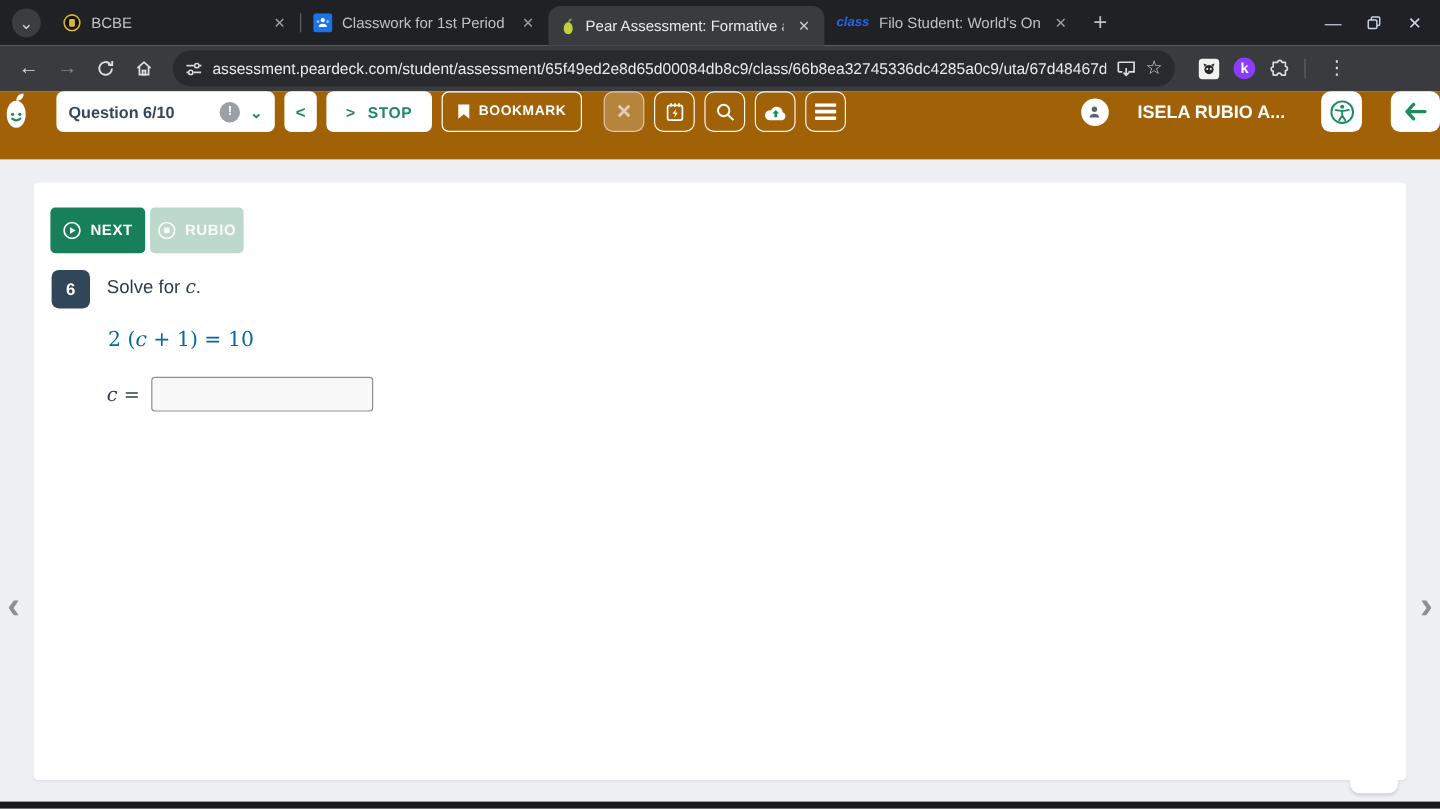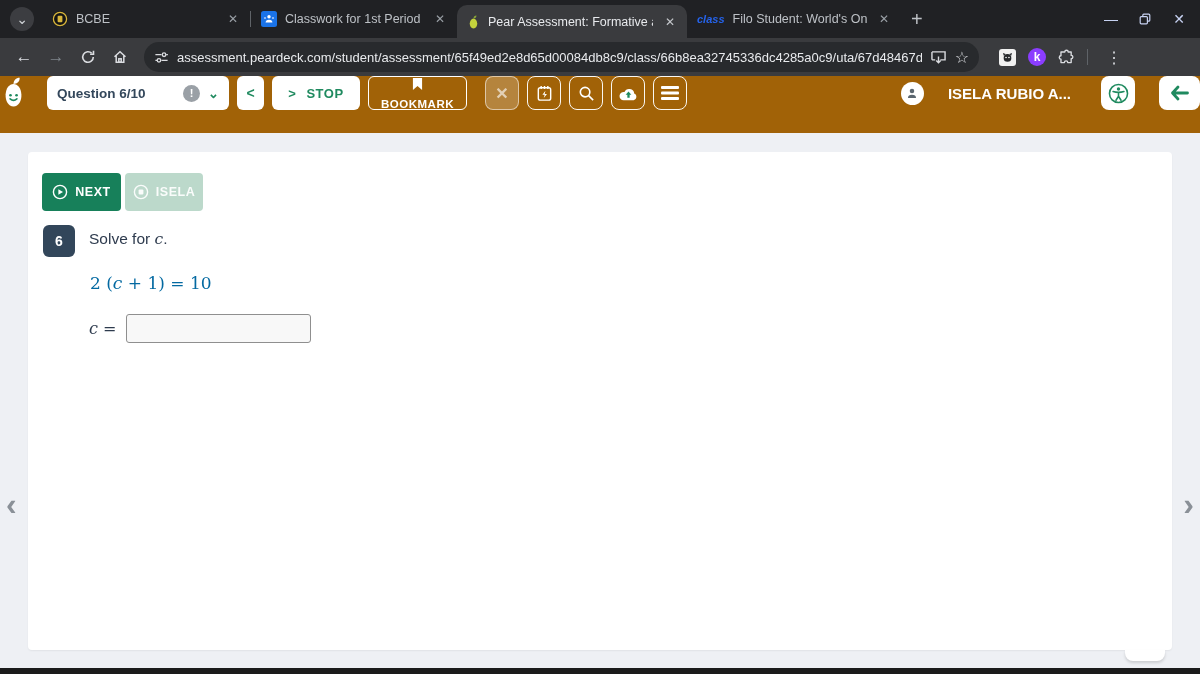--- a/index.html
+++ b/index.html
@@ -34,21 +34,21 @@
 
   
   .gtoolbar { position:absolute; top:76px; left:0; width:1200px; height:57px; background:#a16207; display:flex; align-items:flex-start; padding:0 0; gap:8px; }
   .qpill { width:182px; height:34px; background:#fff; border-radius:6px; display:flex; align-items:center; padding:0 10px; gap:8px; cursor:pointer; margin-left:12px; }
   .qpill-label { color:#33475b; font-weight:bold; font-size:13.5px; flex:1; }
   .excl { width:17px; height:17px; border-radius:50%; background:#9aa0a6; color:#fff; font-size:11px; font-weight:bold; display:flex; align-items:center; justify-content:center; }
   .qchev { color:#1f8a5f; font-size:13px; font-weight:bold; }
   .wbtn { background:#fff; border:none; border-radius:6px; height:34px; display:flex; align-items:center; justify-content:center; color:#1f8a5f; font-weight:bold; font-size:14px; cursor:pointer; }
   .prevbtn { width:27px; }
   .nextbtn { width:88px; gap:10px; font-size:13px; letter-spacing:.5px; }
-  .obtn { background:transparent; border:1.5px solid #fff; border-radius:6px; height:34px; display:flex; align-items:center; justify-content:center; gap:7px; color:#fff; font-weight:bold; font-size:11.5px; letter-spacing:.5px; cursor:pointer; padding:0 12px;flex-direction:column; }
+  .obtn { background:transparent; border:1.5px solid #fff; border-radius:6px; height:34px; display:flex; align-items:center; justify-content:center; gap:7px; color:#fff; font-weight:bold; font-size:11.5px; letter-spacing:.5px; cursor:pointer; padding:0 12px; }
   .sqbtn { width:34px; height:34px; border:1.5px solid rgba(255,255,255,.95); border-radius:8px; background:transparent; display:flex; align-items:center; justify-content:center; cursor:pointer; }
   .sqbtn.disabled { background:rgba(255,255,255,.22); border-color:rgba(255,255,255,.55); }
   .xglyph { color:rgba(255,255,255,.62); font-size:16px; font-weight:bold; }
   .tright { margin-left:auto; display:flex; align-items:center; gap:24px; }
   .avatar { width:23px; height:23px; border-radius:50%; background:#fff; display:flex; align-items:center; justify-content:center; }
   .uname { color:#fff; font-weight:bold; font-size:15px; margin-right:6px; }
   .whitebtn { background:#fff; border:none; border-radius:8px; width:34px; height:34px; display:flex; align-items:center; justify-content:center; cursor:pointer; }
   .whitebtn.wide { width:41px; }
 
   
@@ -306,21 +306,21 @@
         <span>NEXT</span>
       </button>
 
       <button class="stopbtn">
         <span>
           <svg width="16" height="16" viewBox="0 0 16 16" fill="none">
               <circle cx="8" cy="8" r="6.6" stroke="rgba(255,255,255,.92)" stroke-width="1.4"></circle>
               <rect x="5.6" y="5.6" width="4.8" height="4.8" rx="1" fill="rgba(255,255,255,.92)"></rect>
             </svg>
         </span>
-        <span>ISELA</span>
+        <span>RUBIO</span>
       </button>
 
       <div class="qbadge">6</div>
 
       <div class="prompt"><span>Solve for </span><span class="mathvar">c</span><span>.</span></div>
 
       <div class="equation"><span>2 (</span><span class="mathvar">c</span><span> + 1) = 10</span></div>
 
       <div class="answerrow">
         <span><span class="mathvar">c</span><span> =</span></span>

